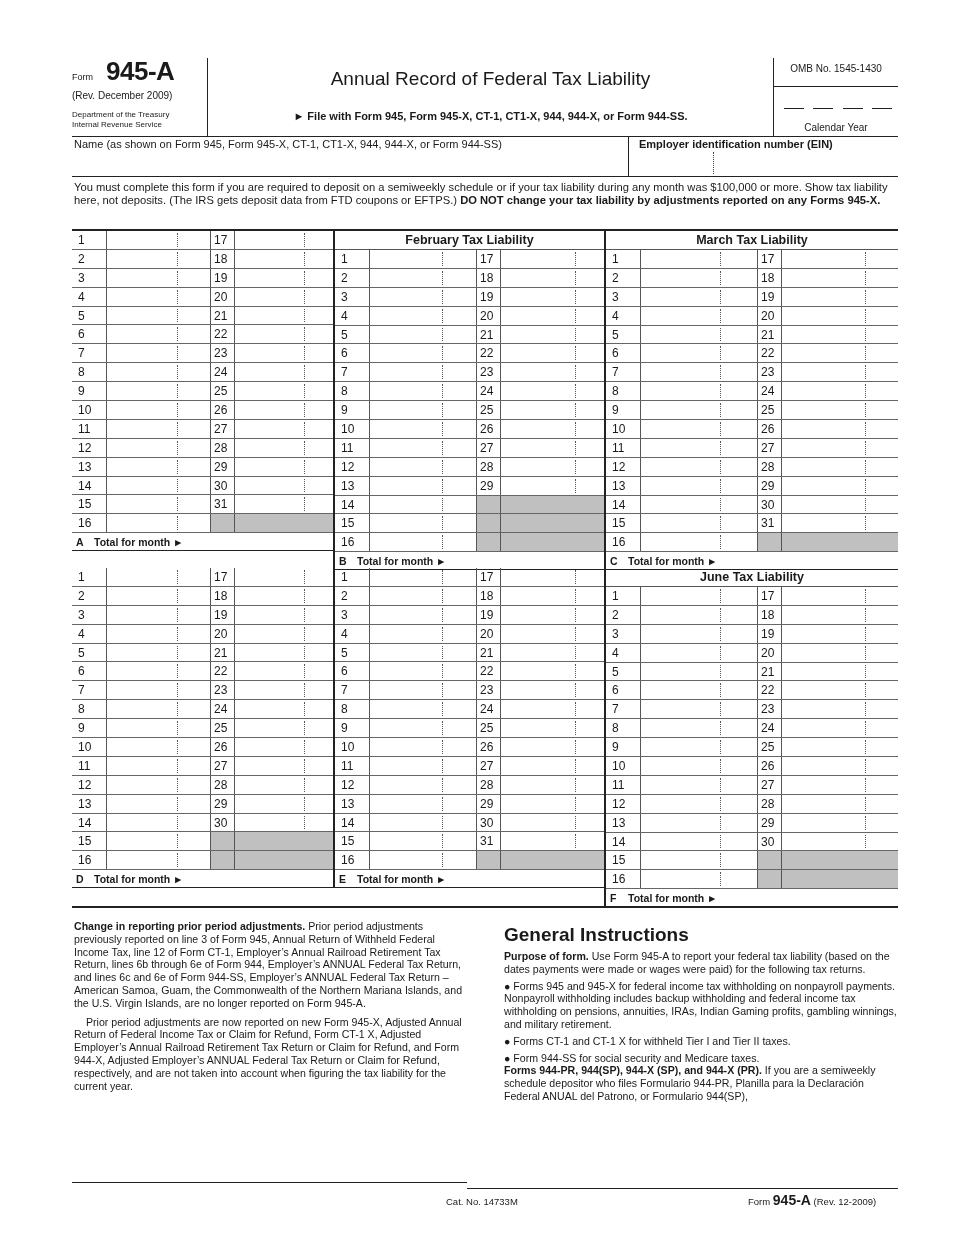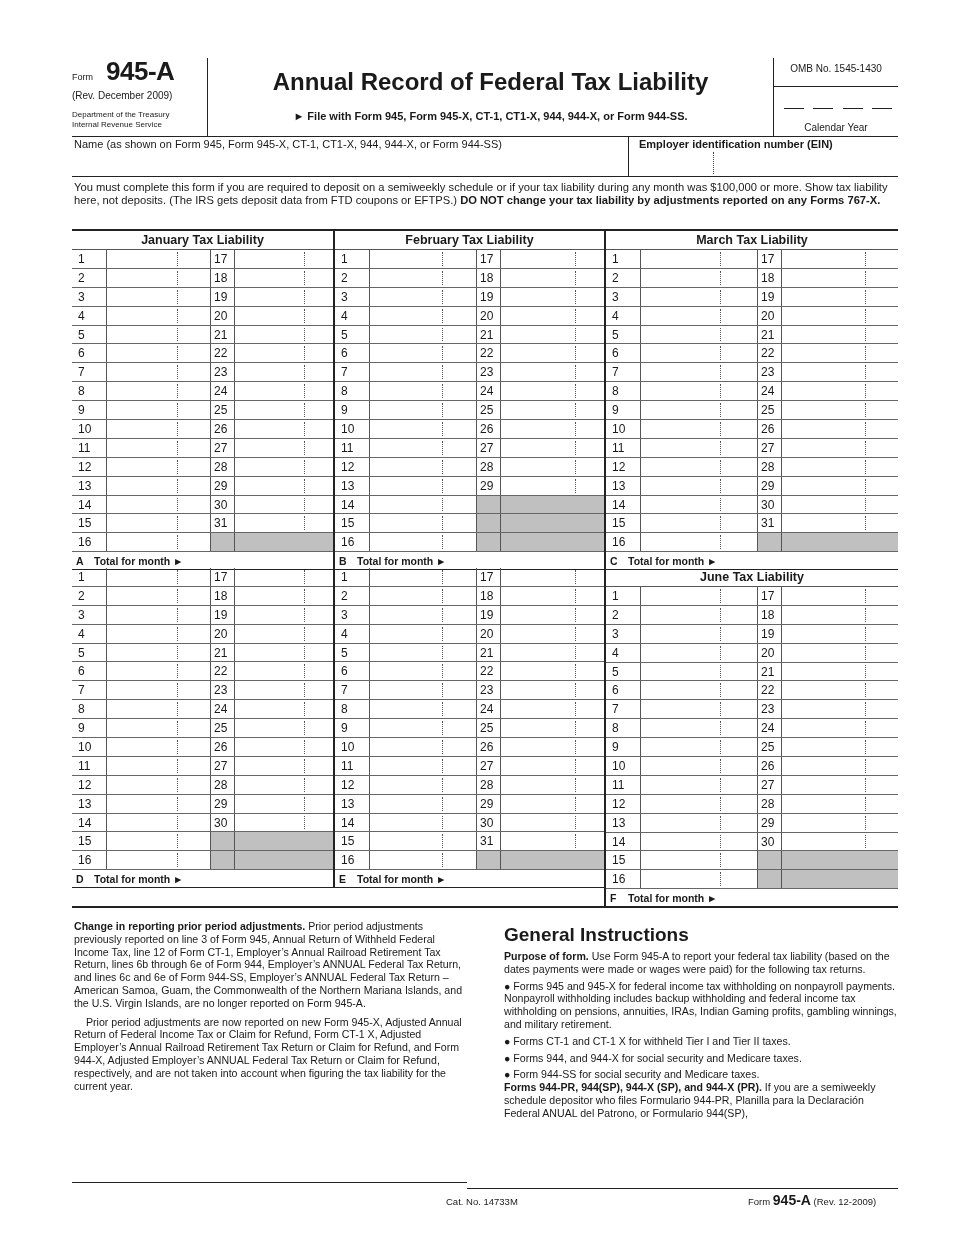--- a/index.html
+++ b/index.html
@@ -3,21 +3,21 @@
 <meta charset="utf-8">
 <style>
 *{box-sizing:border-box;margin:0;padding:0}
 body{width:960px;height:1242px;background:#fff;font-family:"Liberation Sans",sans-serif;color:#1a1a1a;position:relative;overflow:hidden}
 .abs{position:absolute}
 .hdr-left{left:72px;top:58px;width:136px;height:78px;border-right:1.5px solid #222}
 .form-word{font-size:9px;position:absolute;left:0;top:14px}
 .form-num{font-size:26px;font-weight:bold;position:absolute;left:34px;top:-2px;letter-spacing:-0.5px;font-family:"Liberation Sans",sans-serif}
 .rev{font-size:10px;position:absolute;left:0;top:32px}
 .dept{font-size:8px;position:absolute;left:0;top:52px;line-height:10px}
-.title{left:208px;top:68px;width:565px;text-align:center;font-size:24px;font-weight:bold}
+.title{left:208px;top:68px;width:565px;text-align:center;font-size:19px;font-weight:normal}
 .filewith{left:208px;top:110px;width:565px;text-align:center;font-size:11px;font-weight:bold}
 .hdr-right{left:773px;top:58px;width:125px;height:78px;border-left:1.5px solid #222}
 .omb{font-size:10px;position:absolute;left:0;right:0;top:5px;text-align:center}
 .omb-line{position:absolute;left:0;right:0;top:28px;border-top:1.5px solid #222}
 .yeardash{position:absolute;left:10px;right:6px;top:50px;display:flex;justify-content:space-between}
 .yeardash span{display:block;width:20px;border-top:1.5px solid #222}
 .calyear{font-size:10px;position:absolute;left:0;right:0;top:64px;text-align:center}
 .topline{left:72px;top:136px;width:826px;border-top:1.5px solid #222}
 .name-lbl{left:74px;top:138px;font-size:11px}
 .ein-box{left:628px;top:136px;width:270px;height:40px;border-left:1.5px solid #222}
@@ -81,26 +81,25 @@
 <div class="abs topline"></div>
 <div class="abs name-lbl">Name (as shown on Form 945, Form 945-X, CT-1, CT1-X, 944, 944-X, or Form 944-SS)</div>
 <div class="abs" style="left:72px;top:152px;width:556px;height:24px"></div>
 <div class="abs ein-box">
   <span class="ein-lbl">Employer identification number (EIN)</span>
   <span class="ein-dot"></span>
 </div>
 <div class="abs nameline"></div>
 
 <div class="abs intro">
-  <span>You must complete this form if you are required to deposit on a semiweekly schedule or if your tax liability during any month was $100,000 or more. Show tax liability here, not deposits. (The IRS gets deposit data from FTD coupons or EFTPS.) </span><b>DO NOT change your tax liability by adjustments reported on any Forms 767-X.</b>
+  <span>You must complete this form if you are required to deposit on a semiweekly schedule or if your tax liability during any month was $100,000 or more. Show tax liability here, not deposits. (The IRS gets deposit data from FTD coupons or EFTPS.) </span><b>DO NOT change your tax liability by adjustments reported on any Forms 945-X.</b>
 </div>
 
 <div id="grid1" class="block" style="top:229px;height:340px;border-top:2px solid #222">
     <div class="mcol" style="left: 0px; width: 261px;">
-      <div class="mhead">January Tax Liability</div>
       <div class="row">
         <span class="c-num">1</span>
         <span class="c-amt" style="width:104px">
           <span class="dot" style="left:70px"></span>
         </span>
         <span class="c-num2 ">17</span>
         <span class="c-amt " style="width:99px">
           <span class="dot" style="left:69px"></span>
         </span>
       </div>
@@ -1064,21 +1063,20 @@
   <p class="para indent" style="margin-top:6px">Prior period adjustments are now reported on new Form 945-X, Adjusted Annual Return of Federal Income Tax or Claim for Refund, Form CT-1 X, Adjusted Employer’s Annual Railroad Retirement Tax Return or Claim for Refund, and Form 944-X, Adjusted Employer’s ANNUAL Federal Tax Return or Claim for Refund, respectively, and are not taken into account when figuring the tax liability for the current year.</p>
 </div>
 <div class="abs leftfoot"></div>
 
 <div class="abs rightcol" style="top:918px">
   <div class="h2big" style="margin-top:6px;margin-bottom:4px">General Instructions</div>
   <p class="para"><b>Purpose of form.</b><span> Use Form 945-A to report your federal tax liability (based on the dates payments were made or wages were paid) for the following tax returns.</span></p>
   <div id="bullets" style="margin-top:4px">
       <p class="para" style="">● <span>Forms 945 and 945-X for federal income tax withholding on nonpayroll payments. Nonpayroll withholding includes backup withholding and federal income tax withholding on pensions, annuities, IRAs, Indian Gaming profits, gambling winnings, and military retirement.</span></p>
       <p class="para" style="margin-top: 4px;">● <span>Forms CT-1 and CT-1 X for withheld Tier I and Tier II taxes.</span></p>
-      <p class="para" style="margin-top: 4px;">● <span>Forms 944, and 944-X for social security and Medicare taxes.</span></p>
       <p class="para" style="margin-top: 4px;">● <span>Form 944-SS for social security and Medicare taxes.</span></p>
     </div>
   <p class="para"><b>Forms 944-PR, 944(SP), 944-X (SP), and 944-X (PR).</b><span> If you are a semiweekly schedule depositor who files Formulario 944-PR, Planilla para la Declaración Federal ANUAL del Patrono, or Formulario 944(SP),</span></p>
 </div>
 
 <div class="abs footline" style="left:467px;width:431px"></div>
 <div class="abs cat">Cat. No. 14733M</div>
 <div class="abs formfoot"><span>Form</span> <b>945-A</b> <span>(Rev. 12-2009)</span></div>
 
 </body></html>

